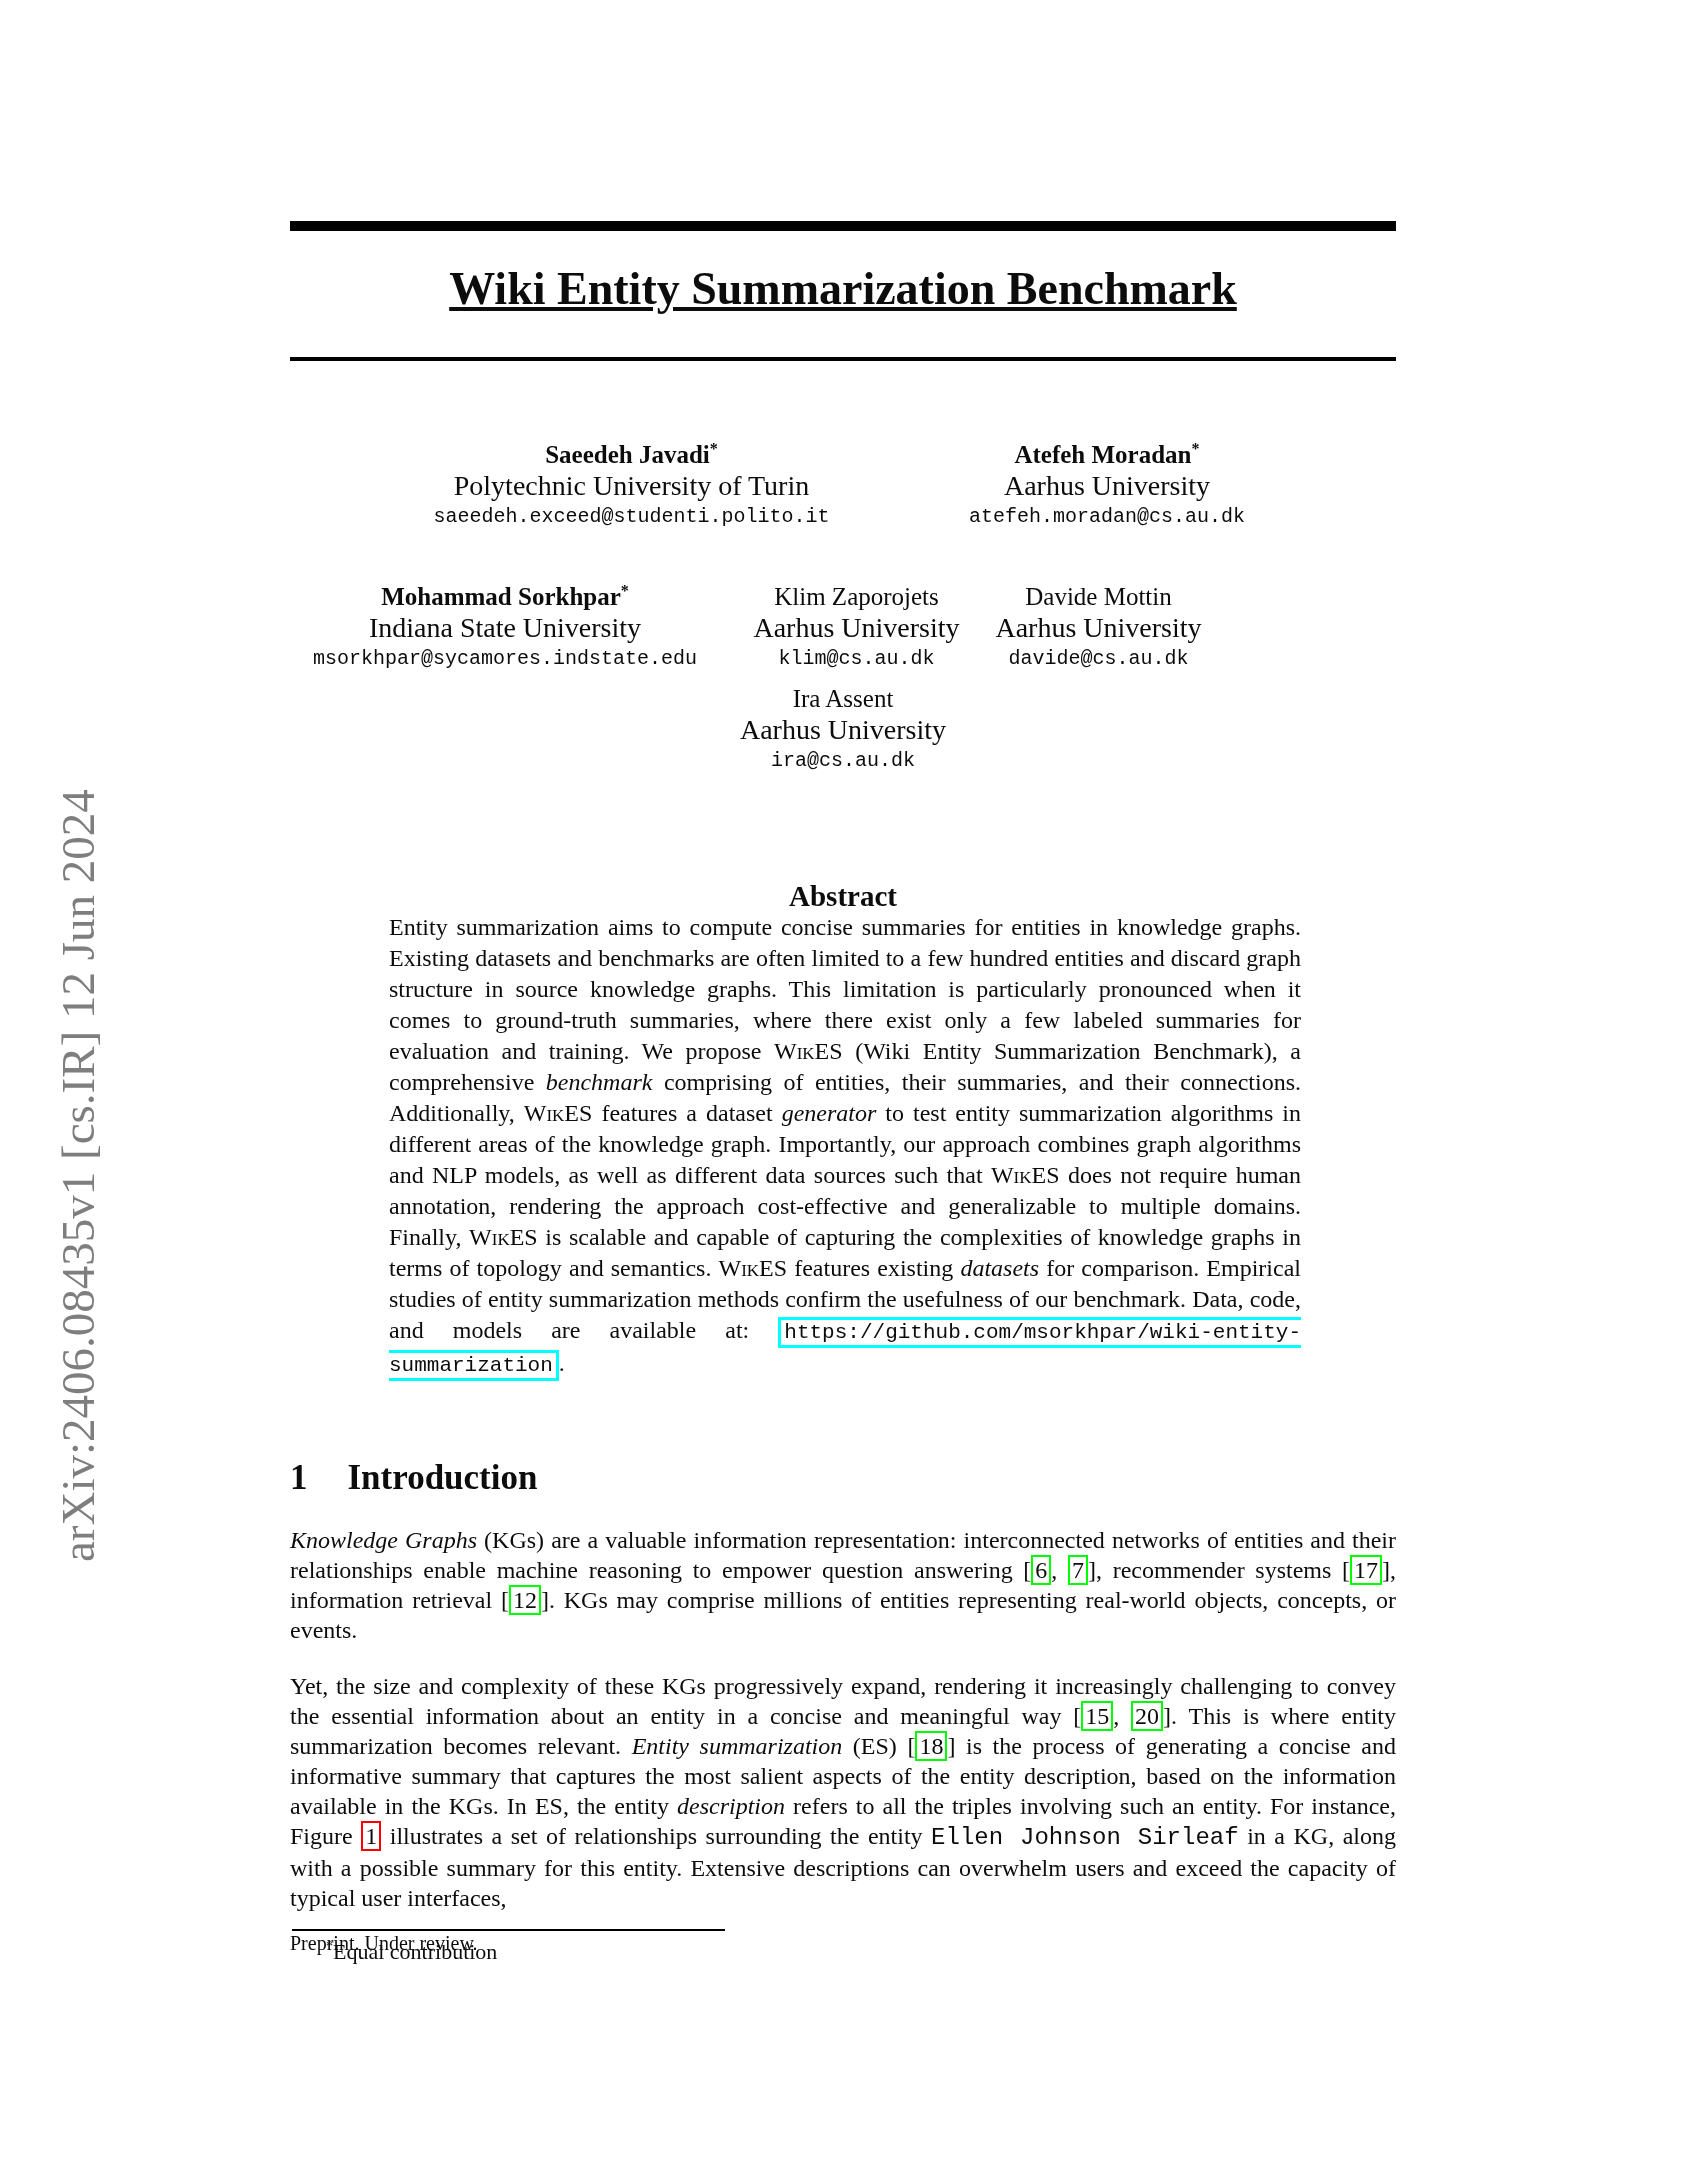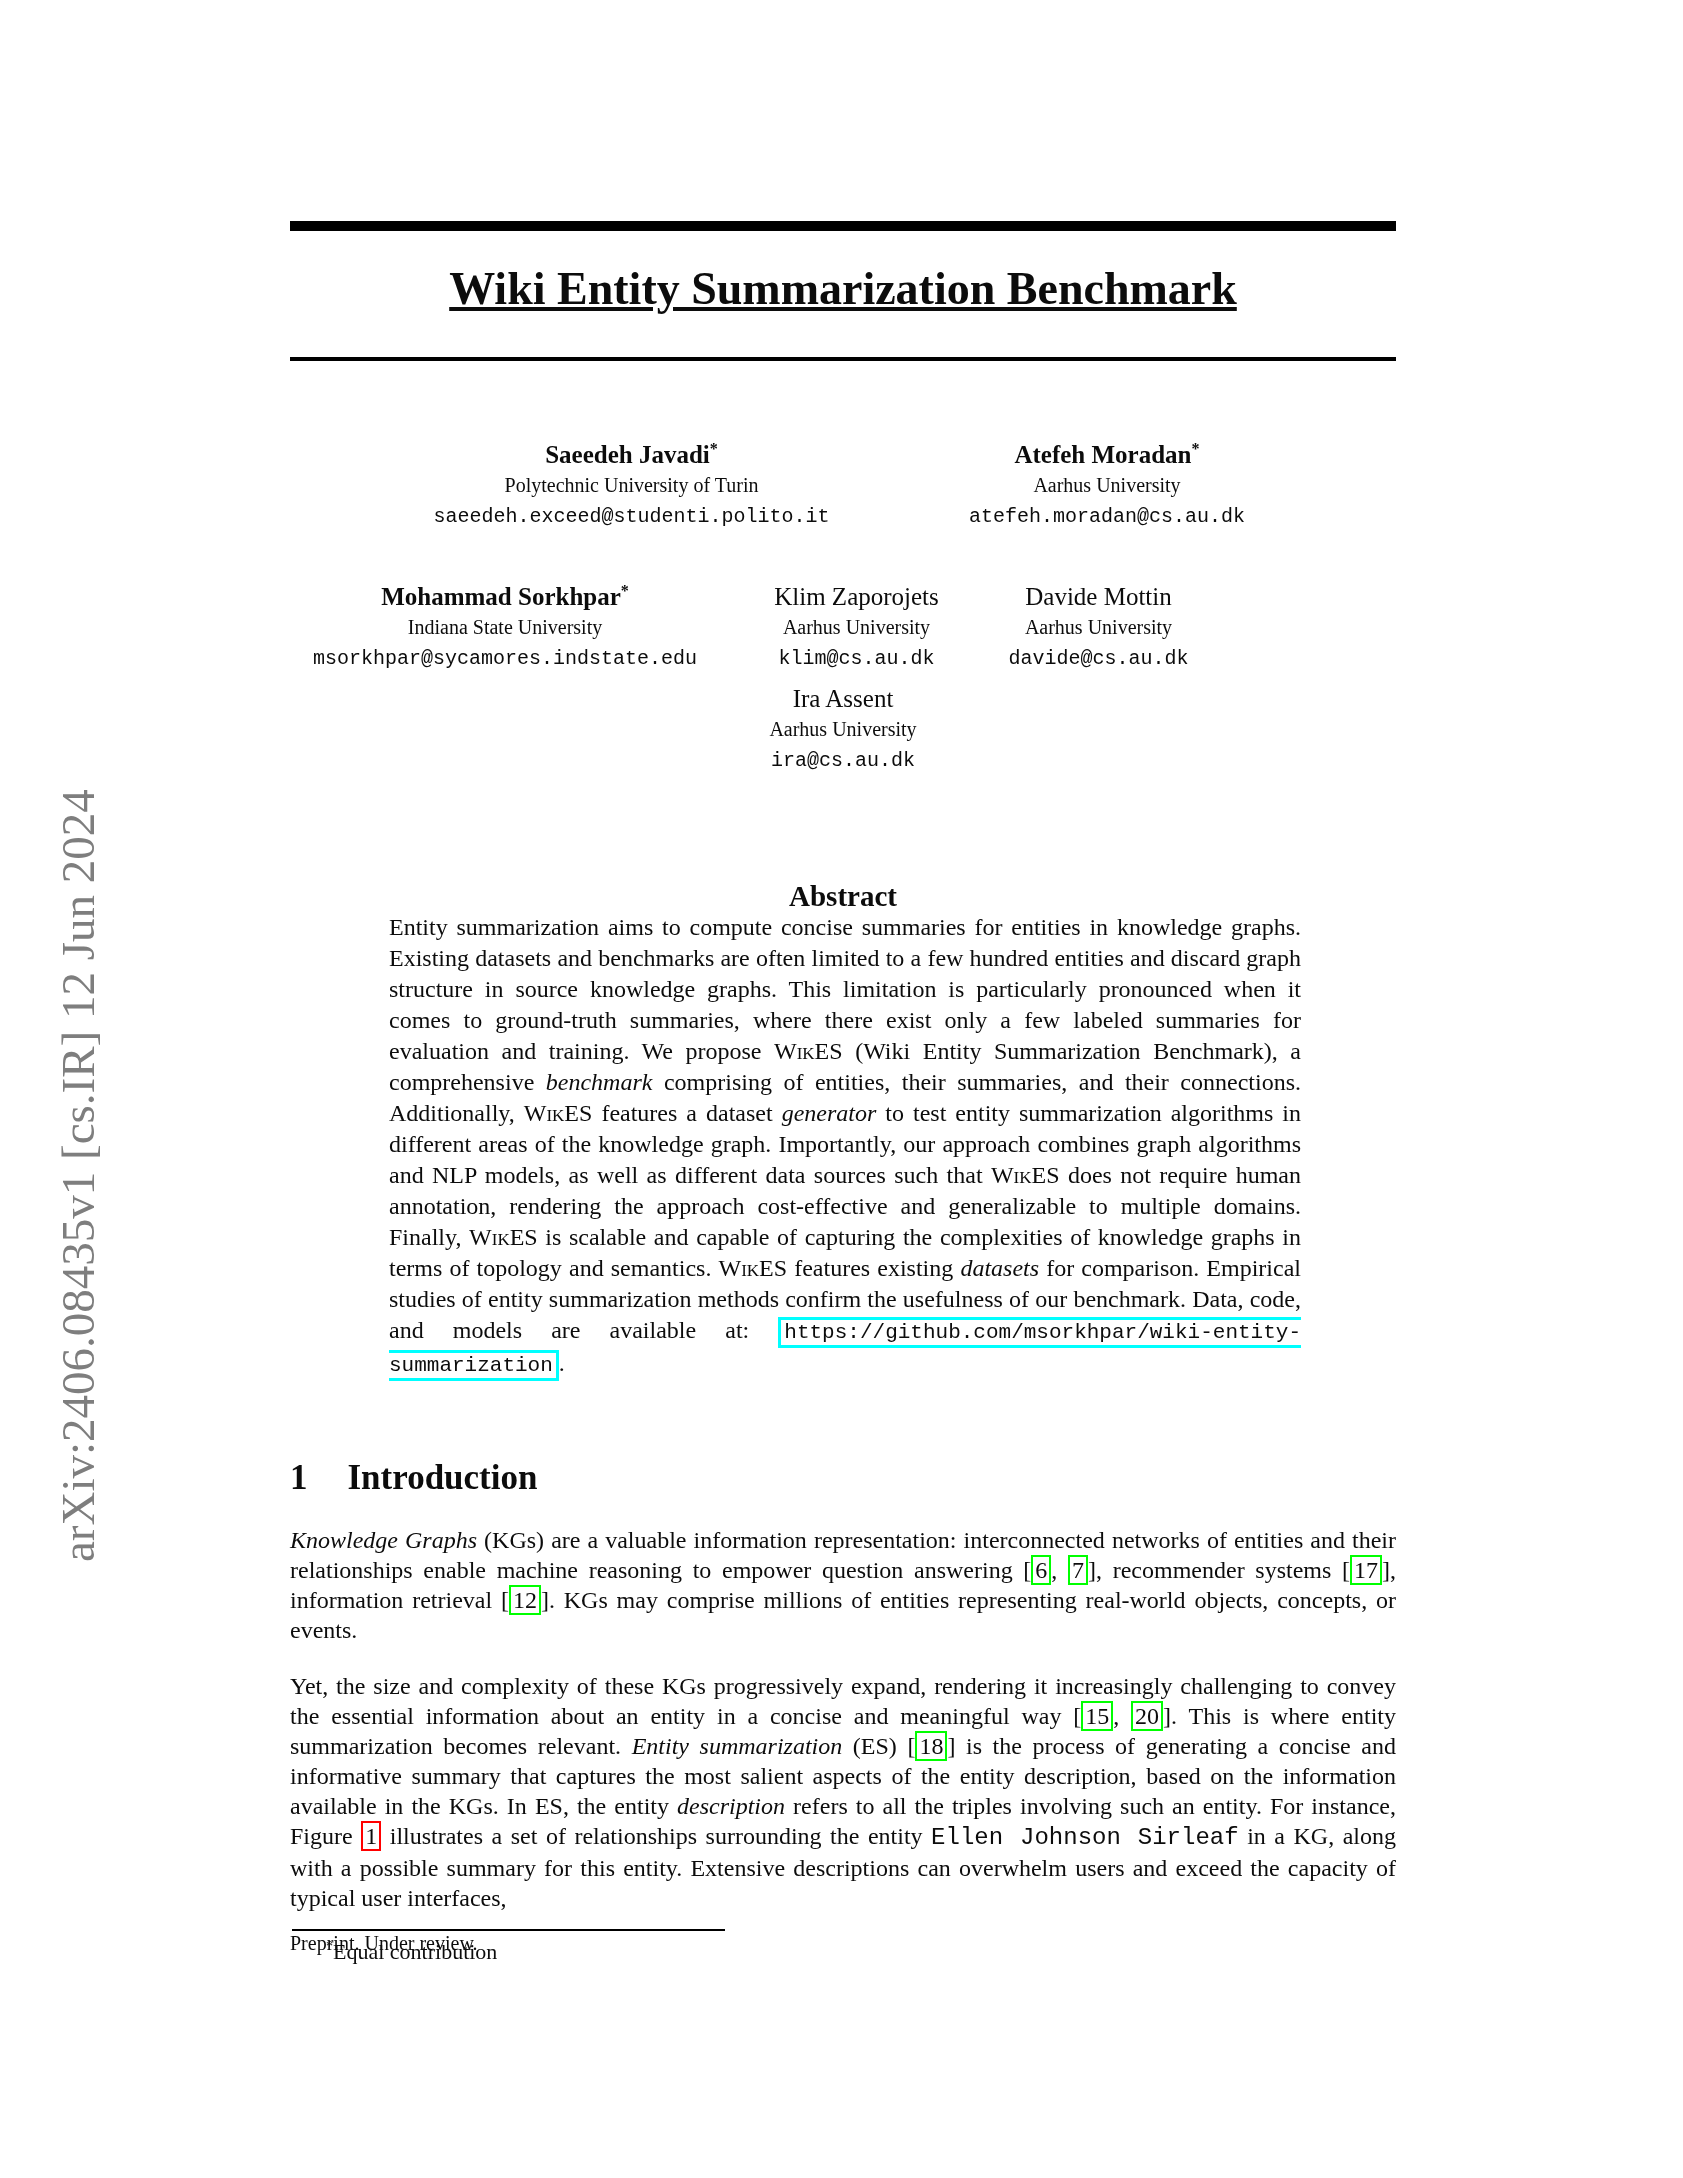--- a/index.html
+++ b/index.html
@@ -30,21 +30,21 @@
   .author-col { position:absolute; text-align:center; }
   .row1 .author-col:nth-child(1){ left:104px; width:475px; }
   .row1 .author-col:nth-child(2){ left:599px; width:436px; }
   .row2 .author-col:nth-child(1){ left:0px;   width:430px; }
   .row2 .author-col:nth-child(2){ left:408px; width:317px; }
   .row2 .author-col:nth-child(3){ left:645px; width:327px; }
   .row3 .author-col:nth-child(1){ left:335px; width:436px; }
   .author-name { font-size:25px; line-height:31px; }
   .author-name.bold { font-weight:bold; }
   .author-name sup { font-size:16px; vertical-align:super; line-height:0; }
-  .author-affil { font-size:20px; line-height:31px; }
+  .author-affil { font-size:28px; line-height:31px; }
   .author-email { font-family:"Liberation Mono", monospace; font-size:20px; line-height:31px; letter-spacing:0px; }
 
   .abstract-heading {
     position:absolute; top:880px; left:0; width:1106px; margin:0;
     text-align:center; font-size:29px; font-weight:bold;
   }
   .abstract-body {
     position:absolute; top:912px; left:99px; width:912px; margin:0;
     font-size:24px; line-height:31px; text-align:justify;
   }

